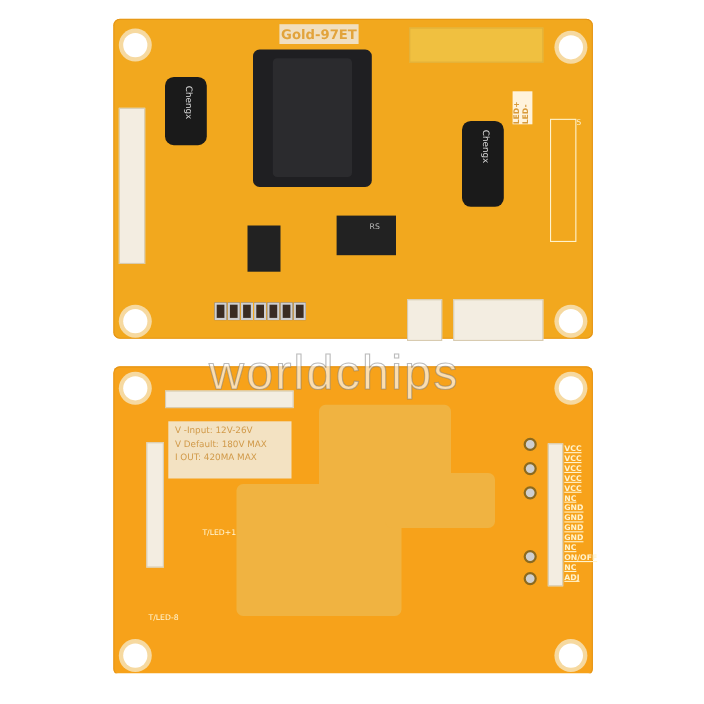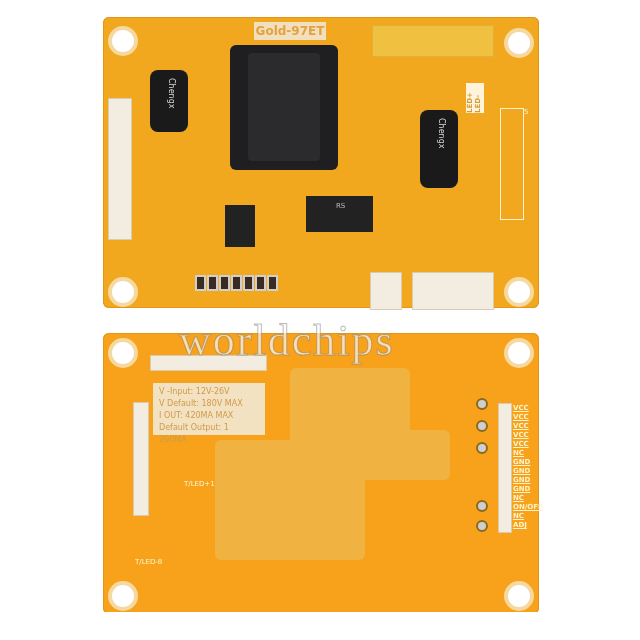--- a/index.html
+++ b/index.html
@@ -13,22 +13,22 @@
   .transformer .core { position:absolute; left:18px; top:8px; width:72px; height:108px; background:#2b2b2e; border-radius:4px; }
   .cap { position:absolute; width:38px; height:62px; background:#1a1a1a; border-radius:8px; }
   .cap .txt { position:absolute; left:2px; top:8px; color:#ddd; font-size:8px; transform:rotate(90deg); transform-origin:left top; white-space:nowrap; left:26px; }
   .connector { position:absolute; background:#f3ede1; border:1px solid #d8cbb0; }
   .chip { position:absolute; background:#222; }
   .smd { position:absolute; width:7px; height:12px; background:#3a2c22; border:2px solid #cfcfcf; }
   .pad { position:absolute; width:8px; height:8px; border-radius:50%; background:#cfcfcf; border:2px solid #8b6a20; }
   .copper { position:absolute; background:#f0b341; }
   .pinlabel { position:absolute; color:#fff3cc; font-size:7px; font-weight:bold;text-decoration:underline; }
   .info-box { position:absolute; left:153px; top:383px; width:112px; height:52px; background:#f3e2c2; color:#d19a4a; font-size:8px; line-height:12px; padding:3px 6px; box-sizing:border-box; }
-  .watermark { position:absolute; left:179px; top:315px; font-size:44px; color:rgba(255,255,255,0.65); letter-spacing:2px; font-family:Liberation Serif, serif; font-weight:300; -webkit-text-stroke:1px rgba(120,120,120,0.5); }
-  .heatsink { position:absolute; left:306px; top:196px; width:54px; height:36px; background:#222;padding-left:13px; }
+  .watermark { position:absolute; left:190px; top:315px; font-size:44px; color:rgba(255,255,255,0.65); letter-spacing:2px; font-family:Liberation Sans, sans-serif; font-weight:300; -webkit-text-stroke:1px rgba(120,120,120,0.5); }
+  .heatsink { position:absolute; left:306px; top:196px; width:54px; height:36px; background:#222; }
   .small-label { position:absolute; color:#fff6d6; font-size:7px; }
 </style>
 </head>
 <body>
 
 <div class="stage">
 
   <div class="board top"></div>
   <div class="hole" style="left:112px;top:30px;"></div>
   <div class="hole" style="left:508px;top:32px;"></div>
@@ -79,21 +79,20 @@
   <div class="hole" style="left:508px;top:585px;"></div>
 
   <div class="copper" style="left:290px;top:368px;width:120px;height:90px;border-radius:6px;"></div>
   <div class="copper" style="left:215px;top:440px;width:150px;height:120px;border-radius:6px;"></div>
   <div class="copper" style="left:350px;top:430px;width:100px;height:50px;border-radius:6px;"></div>
 
   <div class="info-box">
     <div>V -Input: 12V-26V</div>
     <div>V Default: 180V MAX</div>
     <div>I OUT: 420MA MAX</div>
-    <div>Default Output: 1 200MA</div>
   </div>
 
   <div class="connector" style="left:133px;top:402px;width:14px;height:112px;"></div>
   <div class="connector" style="left:150px;top:355px;width:115px;height:14px;"></div>
   <div class="connector" style="left:498px;top:403px;width:12px;height:128px;"></div>
 
   <div style="position:absolute;left:513px;top:404px;">
     <div class="pinlabel" style="top:0px;">VCC</div>
     <div class="pinlabel" style="top:9px;">VCC</div>
     <div class="pinlabel" style="top:18px;">VCC</div>

